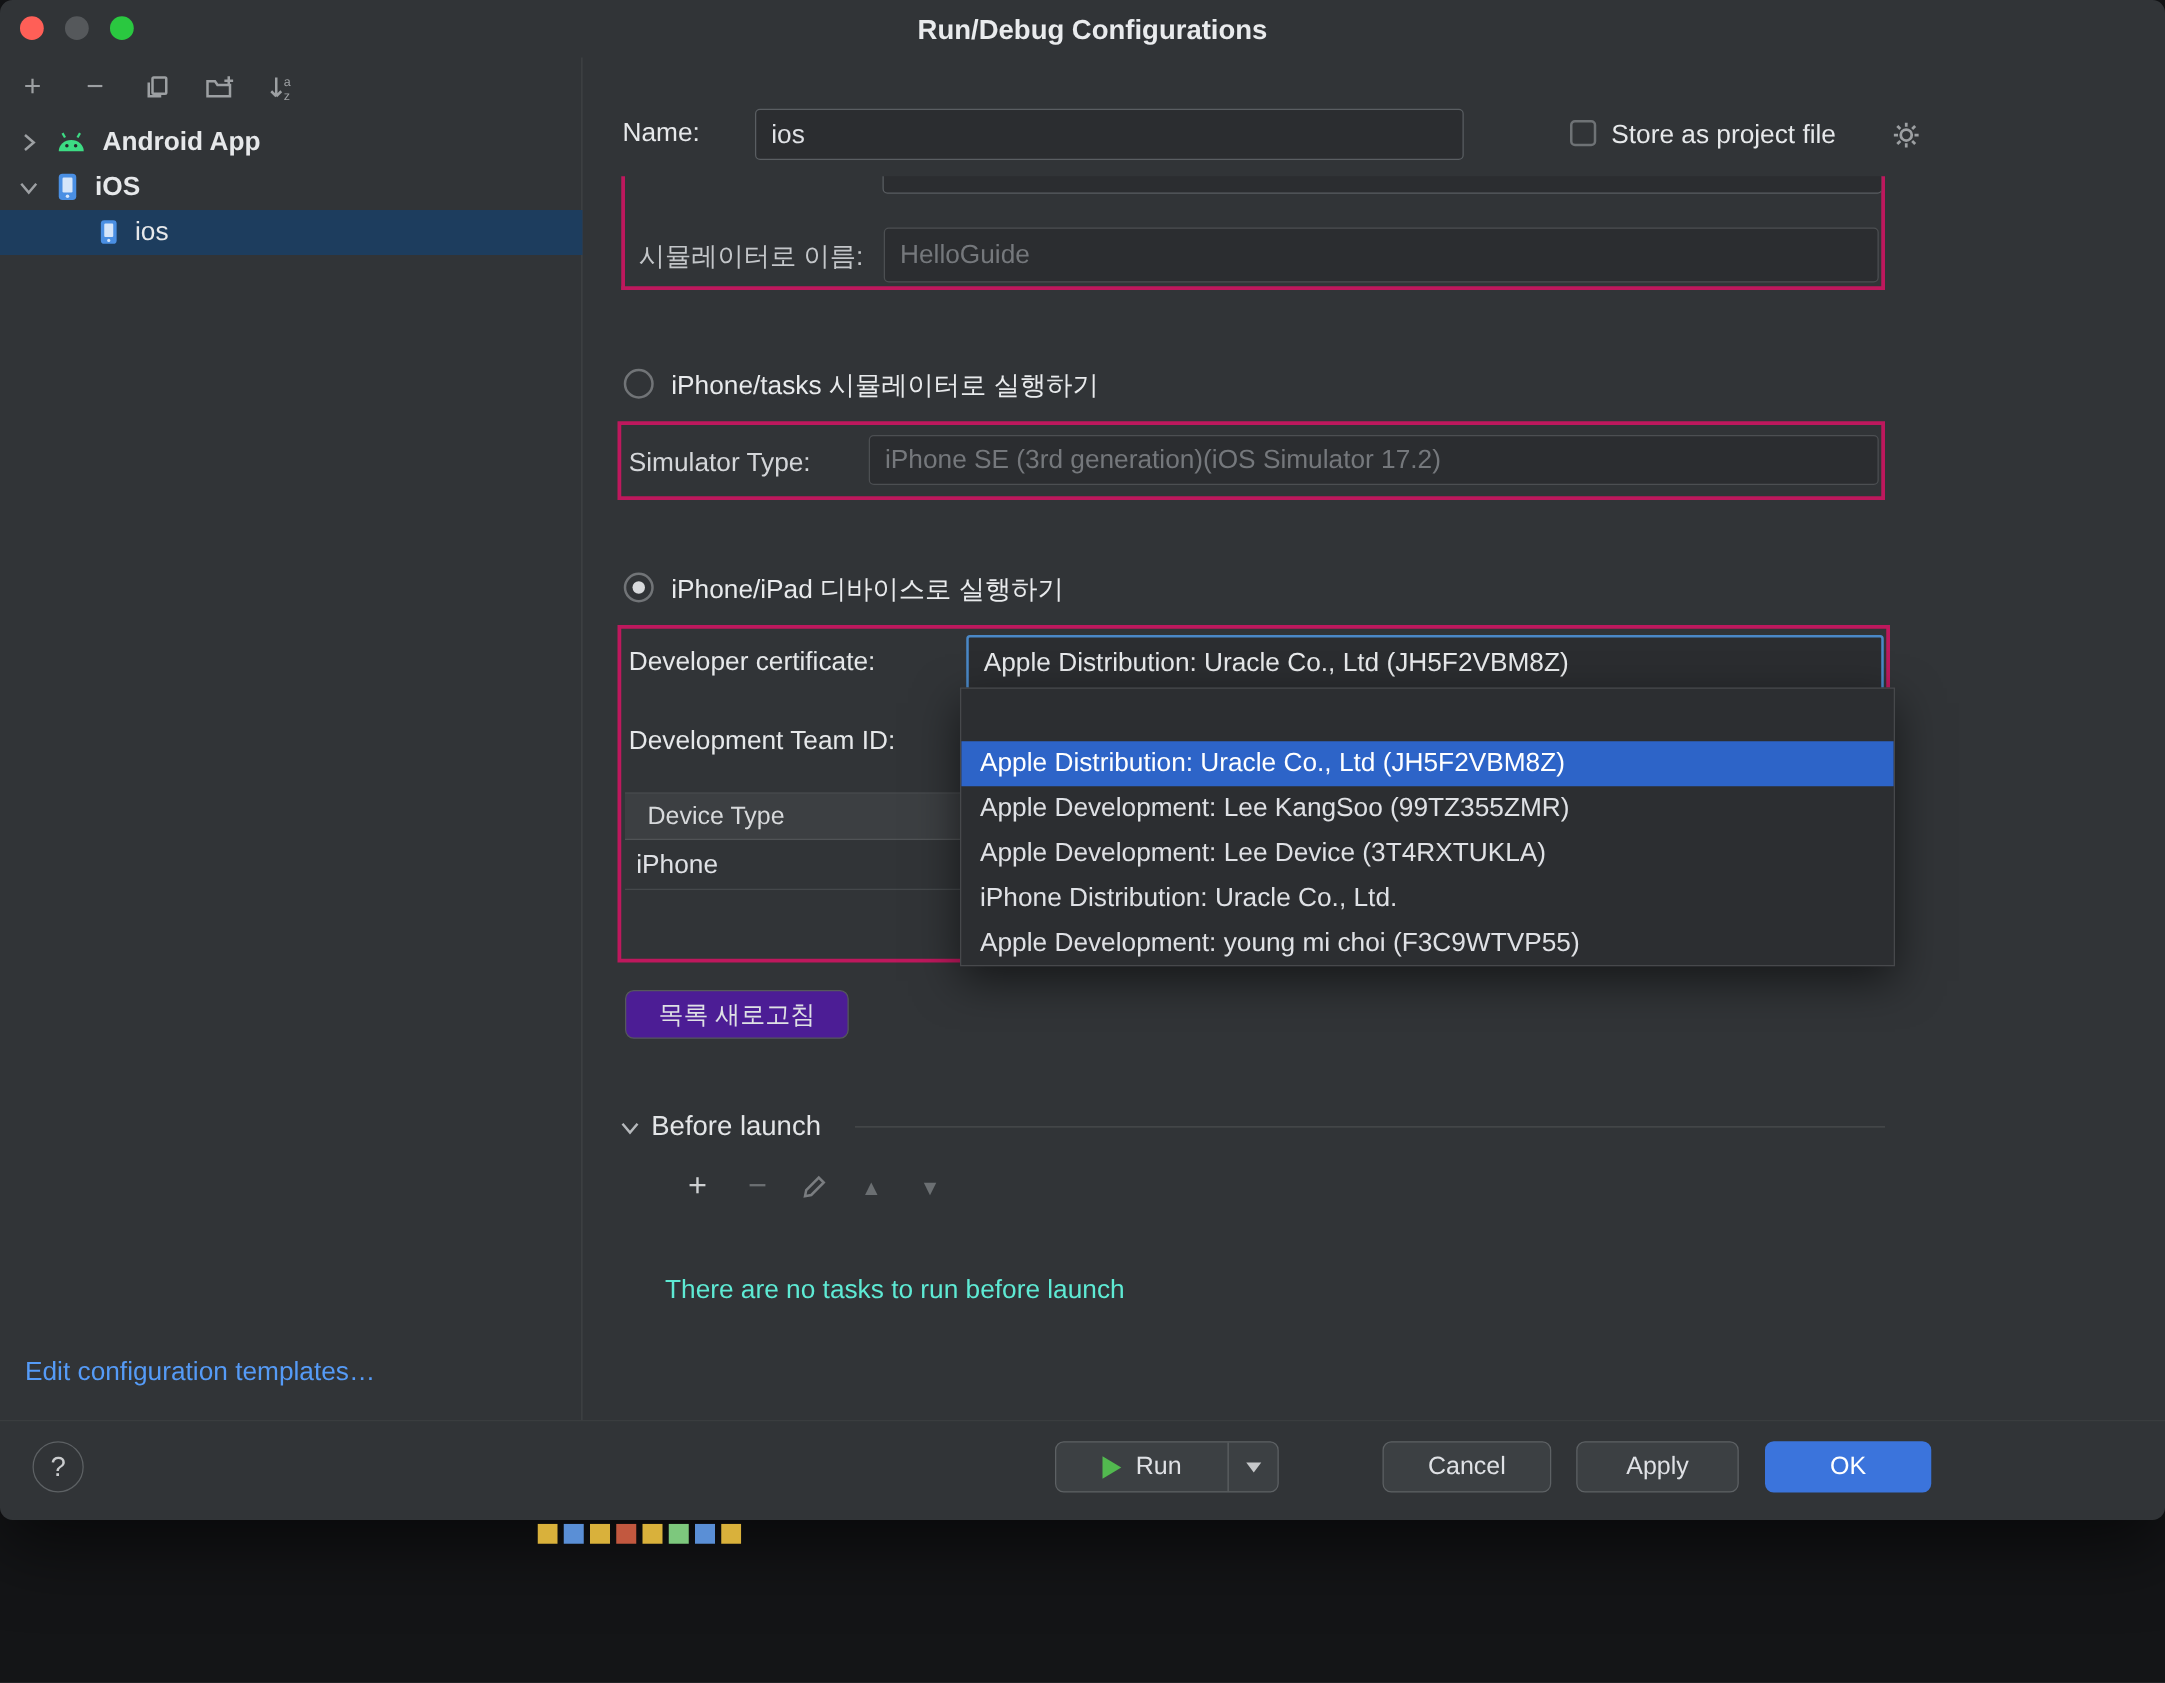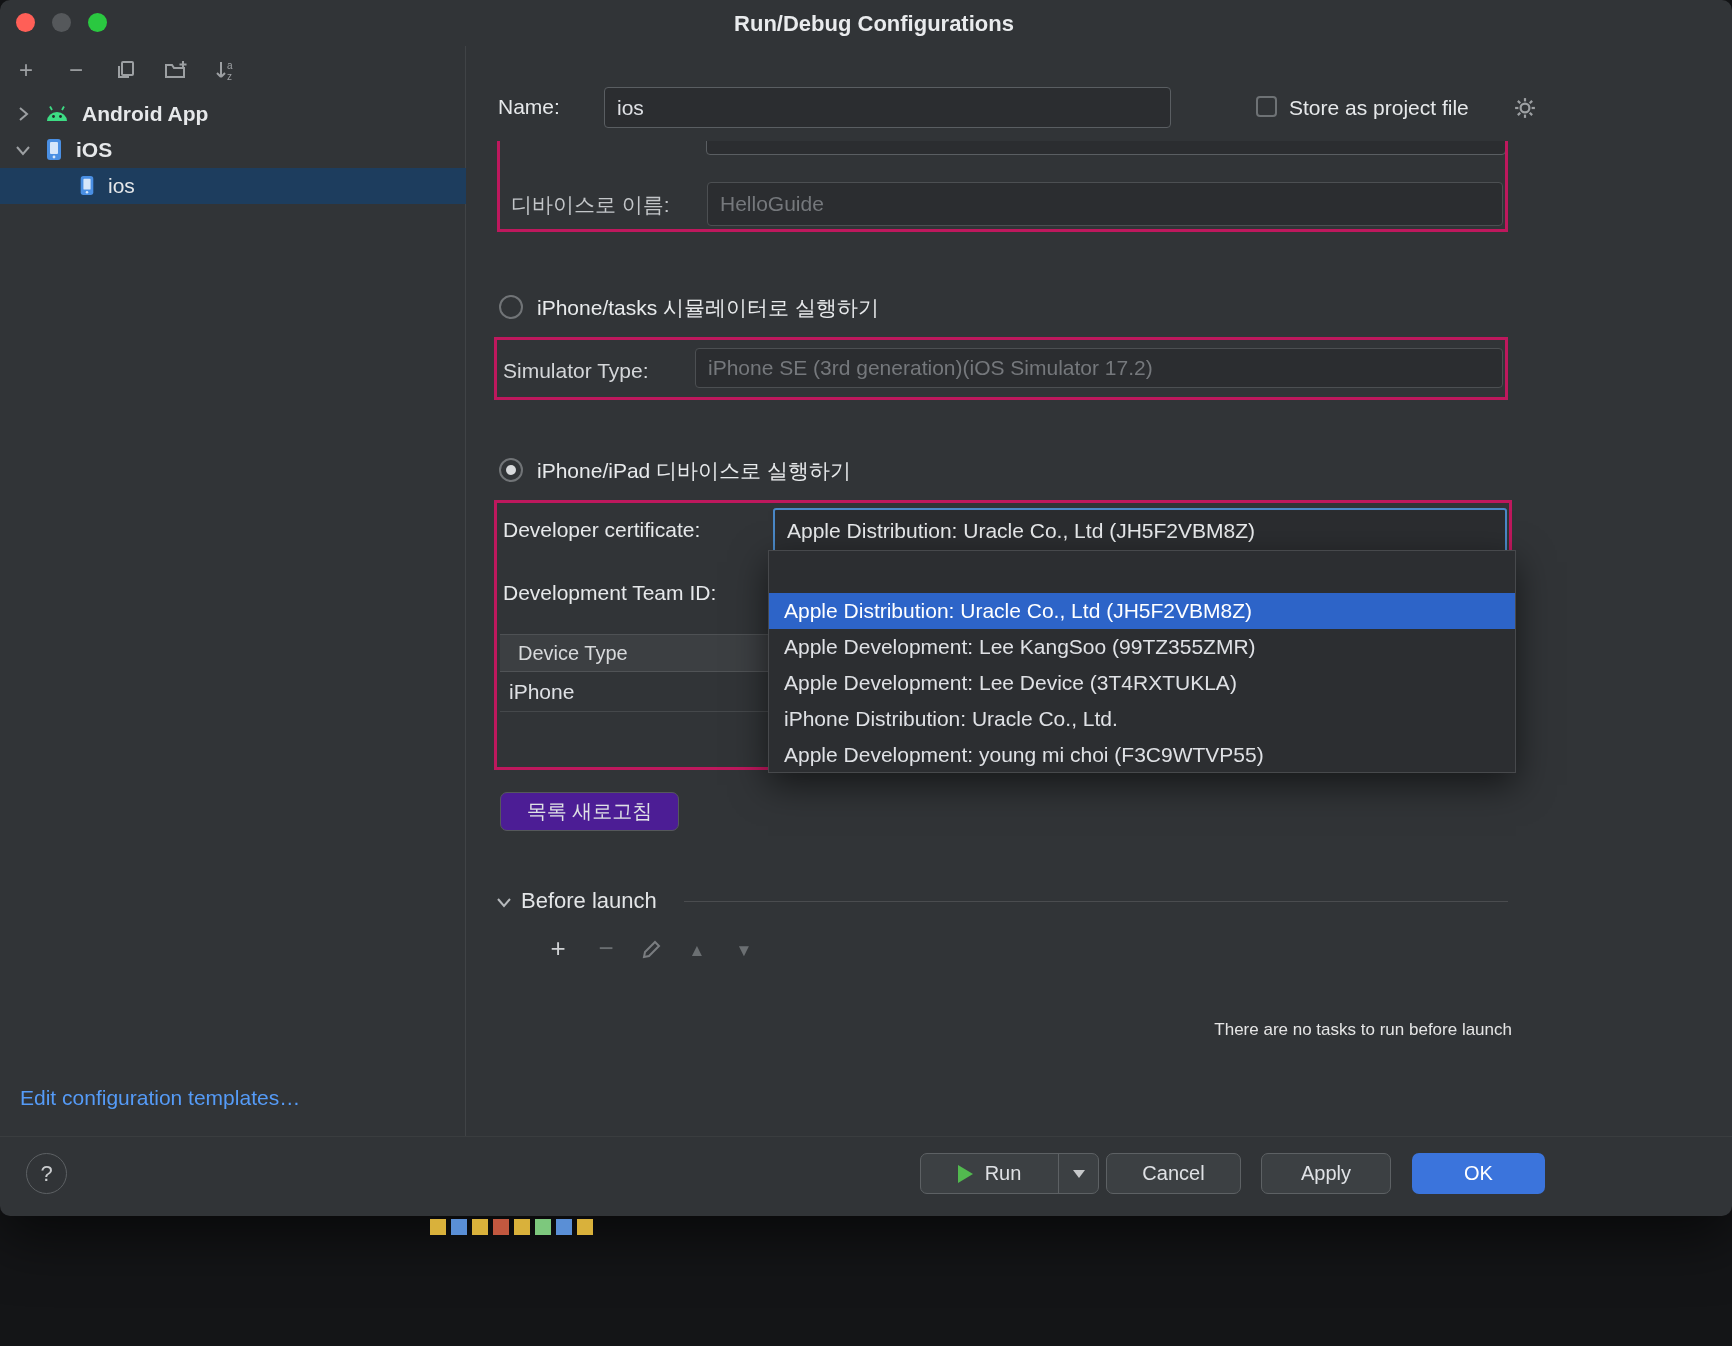--- a/index.html
+++ b/index.html
@@ -80,35 +80,35 @@
   .pop-item.selected { background:#2d64c8; color:#ffffff; }
 
   
   .btn {
     position:absolute; display:flex; align-items:center; justify-content:center;
     background:#3c4043; border:1px solid #5d6164; border-radius:7px;
     color:#dfe1e5; font-size:20px; cursor:pointer;
   }
   .btn.refresh { left:500px; top:792px; width:179px; height:39px; background:#4c1d95; border-color:#55585b; }
   .btn.help { left:26px; top:1153px; width:41px; height:41px; border-radius:50%; font-size:22px; color:#caccce; background:transparent; }
-  .btn.run  { left:920px; top:1153px; width:179px; height:41px; padding:0; }
+  .btn.run  { left:844px; top:1153px; width:179px; height:41px; padding:0; }
   .btn.cancel { left:1106px; top:1153px; width:135px; height:41px; }
   .btn.apply  { left:1261px; top:1153px; width:130px; height:41px; }
   .btn.ok { left:1412px; top:1153px; width:133px; height:41px; background:#3b74dc; border:none; color:#ffffff; }
   .run-main { flex:1; display:flex; align-items:center; justify-content:center; gap:12px; height:100%; }
   .run-split { width:40px; height:100%; border-left:1px solid #5d6164; display:flex; align-items:center; justify-content:center; }
   .play-tri { width:0; height:0; border-left:15px solid #52b94f; border-top:9px solid transparent; border-bottom:9px solid transparent; }
   .dd-tri { width:0; height:0; border-top:8px solid #c6c8ca; border-left:6px solid transparent; border-right:6px solid transparent; }
 
   
   .bl-line { position:absolute; left:684px; top:901px; width:824px; height:1px; background:#4a4c4f; }
   .bl-title { position:absolute; left:521px; top:888px; font-size:22px; color:#e3e5e7; }
   .bl-chev { position:absolute; left:495px; top:893px; }
   .tasks-ic { position:absolute; width:26px; height:26px; display:flex; align-items:center; justify-content:center; cursor:default; }
-  .empty-tasks { position:absolute; left:532px; top:1020px; width:980px; text-align:right; font-size:17px; color:#e5e5e5; }
+  .empty-tasks { position:absolute; left:532px; top:1020px; width:980px; text-align:left; font-size:21px; color:#5eead4; }
 
   .footer-sep { position:absolute; left:0; top:1136px; width:1732px; height:1px; background:#3a3d3f; }
 
   
   .bg-fragment { position:absolute; left:430px; top:1219px; height:16px; display:flex; gap:5px; overflow:hidden; }
   .bg-fragment span { display:block; width:16px; height:24px; }
 </style>
 </head>
 <body>
 
@@ -210,21 +210,21 @@
           <line x1="3.5" y1="3.5" x2="5.7" y2="5.7"></line>
           <line x1="14.3" y1="14.3" x2="16.5" y2="16.5"></line>
           <line x1="3.5" y1="16.5" x2="5.7" y2="14.3"></line>
           <line x1="14.3" y1="5.7" x2="16.5" y2="3.5"></line>
         </g>
       </svg>
   </span>
 
   <div class="groupbox group1">
     <div class="cropped"></div>
-    <div class="txt" style="left:11px; top:50px; color:#c3c6c9;">디바이스로 이름:</div>
+    <div class="txt" style="left:11px; top:50px; color:#c3c6c9;">시뮬레이터로 이름:</div>
     <input class="input disabled" style="left: 207px; top: 41px; width: 796px; height: 44px;" readonly="" value="HelloGuide">
   </div>
 
   <span class="radio" style="left:499px; top:295px;"></span>
   <div class="txt" style="left:537px; top:294px; color:#e8eaec;">iPhone/tasks 시뮬레이터로 실행하기</div>
 
   <div class="groupbox group2">
     <div class="txt" style="left:6px; top:19px; color:#d4d6d9;">Simulator Type:</div>
     <input class="input disabled" style="left: 198px; top: 8px; width: 808px; height: 40px;" readonly="" value="iPhone SE (3rd generation)(iOS Simulator 17.2)">
   </div>

